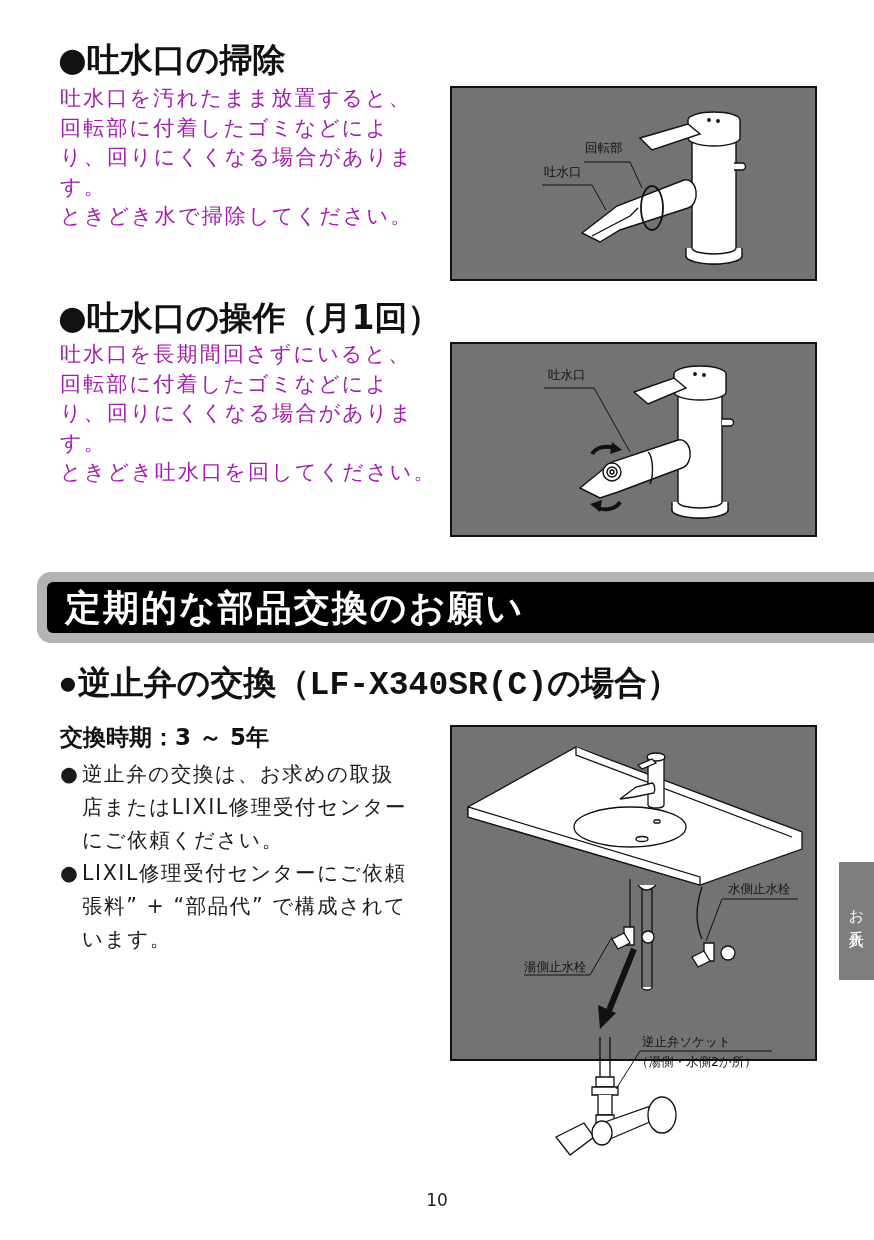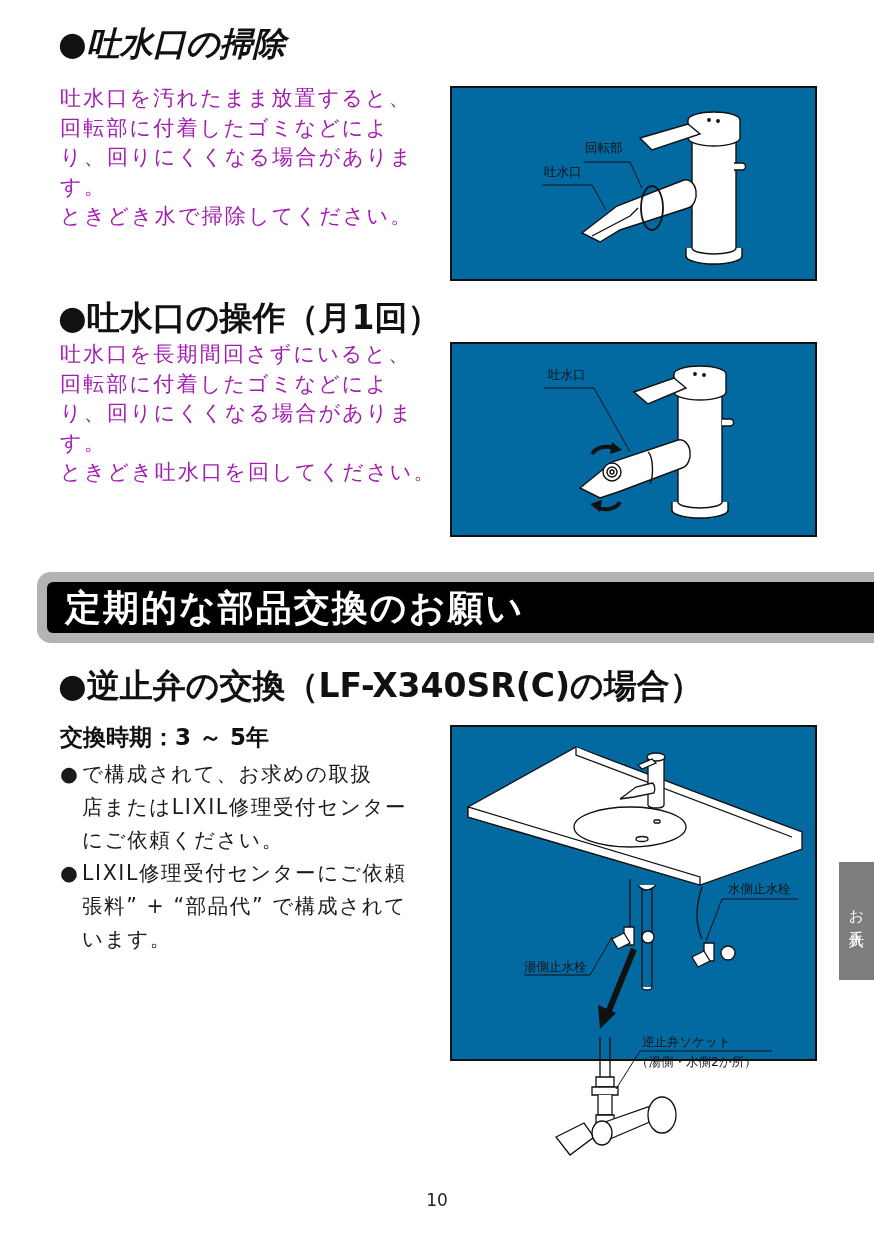--- a/index.html
+++ b/index.html
@@ -2,37 +2,37 @@
 <html><head>
 <meta charset="utf-8">
 <style>
   html, body { margin: 0; padding: 0; background: #ffffff; }
   body { width: 874px; height: 1240px; position: relative; overflow: hidden;
          font-family: "DejaVu Sans", "Liberation Sans", sans-serif; color: #111; }
   .abs { position: absolute; }
   .h2 { font-size: 33px; font-weight: bold; line-height: 40px; letter-spacing: 0px; white-space: nowrap; }
   .body-text { font-size: 21px; line-height: 29.5px; letter-spacing: 2.2px; color: #a21caf; }
   .body-text div { white-space: nowrap; }
-  .frame { border: 2px solid #111; box-sizing: border-box; background: #0369a1; }
+  .frame { border: 2px solid #111; box-sizing: border-box; background: #737373; }
   .callout { font-size: 12.5px; color: #111; white-space: nowrap; }
   .section-bar { left: 37px; top: 572px; width: 805px; height: 71px; background: #b3b3b3; border-radius: 14px; padding-left: 48px; }
   .section-bar-inner { position: absolute; left: 10px; top: 10px; right: 10px; bottom: 10px; background: #000; border-radius: 6px; }
   .section-bar-title { position: absolute; left: 18px; top: 3px; color: #fff; font-size: 36px; font-weight: bold; letter-spacing: 2px; line-height: 46px; white-space: nowrap; }
   .sub-h { font-size: 23px; font-weight: bold; white-space: nowrap; }
   .bullets { font-size: 20.5px; line-height: 33px; letter-spacing: 1.6px; color: #1a1a1a; }
   .bullets .li { position: relative; padding-left: 22px; }
   .bullets .li .dot { position: absolute; left: 0; top: 0; }
   .side-tab { left: 839px; top: 862px; width: 35px; height: 118px; background: #7d7d7d; }
   .side-tab-text { position: absolute; left: 0; top: 10px; width: 35px; color: #fff; font-size: 15px; line-height: 18px; text-align: center; }
   .page-num { left: 0; width: 874px; top: 1190px; text-align: center; font-size: 17px; color: #222; }
 </style>
 </head>
 <body>
 
-<div class="abs h2" style="left:58px; top:24px;font-style:italic;">●吐水口の掃除</div>
+<div class="abs h2" style="left:58px; top:40px;">●吐水口の掃除</div>
 <div class="abs body-text" style="left:60px; top:84px;">
   <div>吐水口を汚れたまま放置すると、</div>
   <div>回転部に付着したゴミなどによ</div>
   <div>り、回りにくくなる場合がありま</div>
   <div>す。</div>
   <div>ときどき水で掃除してください。</div>
 </div>
 
 <div class="abs frame" style="left:450px; top:86px; width:367px; height:195px;">
   <svg width="363" height="191" viewBox="0 0 363 191">
@@ -106,27 +106,27 @@
   </svg>
   <div class="abs callout" style="left:96px; top:23px;">吐水口</div>
 </div>
 
 <div class="abs section-bar">
   <div class="section-bar-inner">
     <div class="section-bar-title">定期的な部品交換のお願い</div>
   </div>
 </div>
 
-<div class="abs h2" style="left:58px; top:666px;">●逆止弁の交換（LF-X340SR(C)の場合）</div>
+<div class="abs h2" style="left:58px; top:666px;font-family:Liberation Mono, monospace;">●逆止弁の交換（LF-X340SR(C)の場合）</div>
 <div class="abs sub-h" style="left:60px; top:722px;">交換時期：3 ～ 5年</div>
 
 <div class="abs bullets" style="left:60px; top:758px; width:385px;">
   <div class="li">
     <span class="dot">●</span>
-    <div>で構成されて、お求めの取扱</div>
+    <div>逆止弁の交換は、お求めの取扱</div>
     <div>店またはLIXIL修理受付センター</div>
     <div>にご依頼ください。</div>
   </div>
   <div class="li">
     <span class="dot">●</span>
     <div>LIXIL修理受付センターにご依頼</div>
     <div>張料” + “部品代” で構成されて</div>
     <div>います。</div>
   </div>
 </div>

